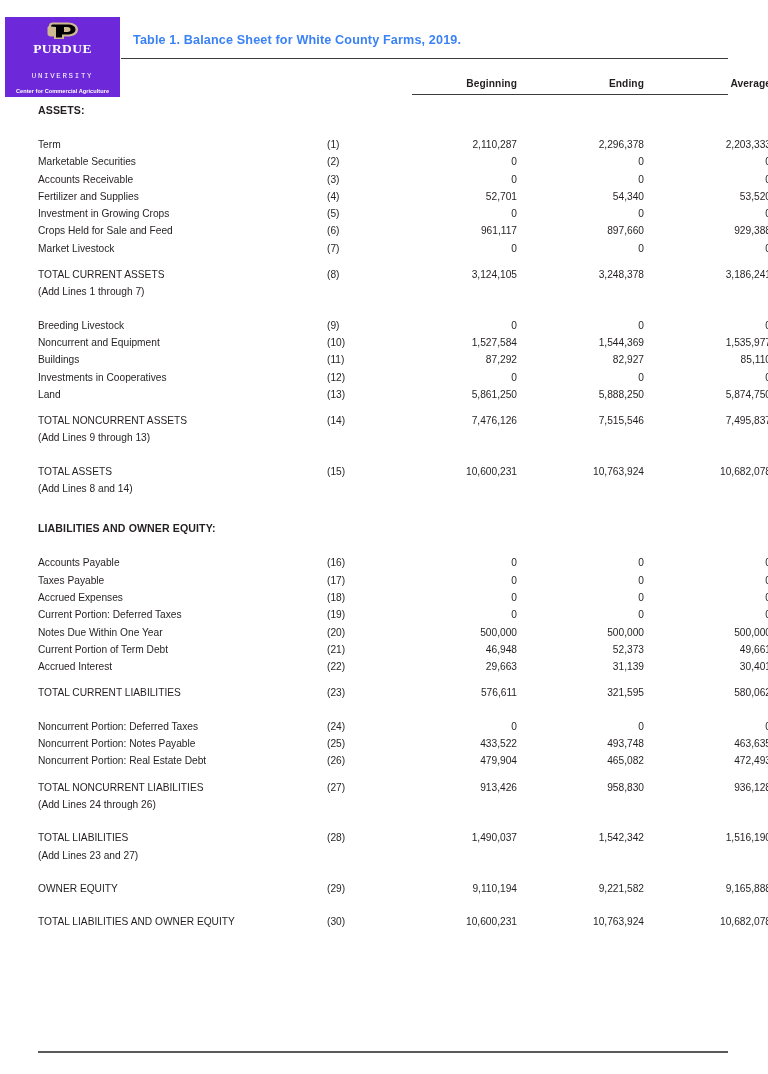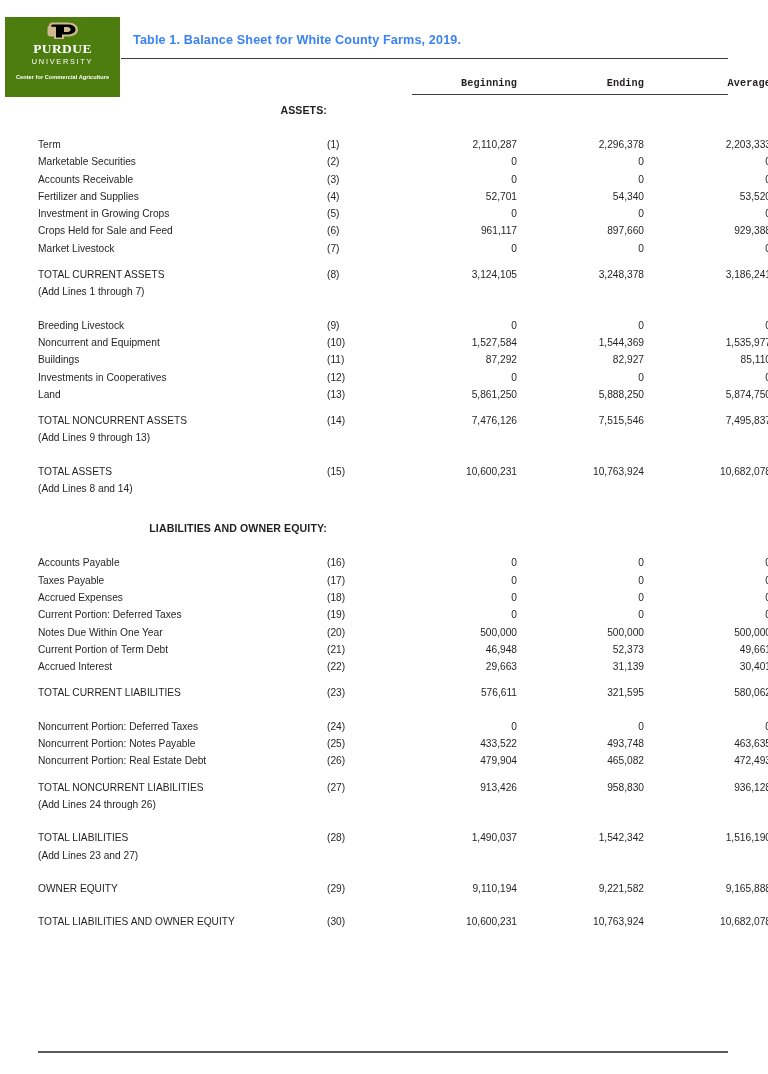--- a/index.html
+++ b/index.html
@@ -18,21 +18,21 @@
 
   
   .header {
     position: relative;
     height: 100px;
   }
   .logo-box {
     position: absolute;
     left: 5px; top: 17px;
     width: 115px; height: 80px;
-    background: #4d7c0f;
+    background: #6d28d9;
     display: flex;
     flex-direction: column;
     align-items: center;
     justify-content: flex-start;
     padding-top: 4px;
   }
   .logo-p {
     width: 34px; height: 20px;
     display: block;
     margin-bottom: 1px;
@@ -40,25 +40,25 @@
   .logo-purdue {
     color: #ffffff;
     font-family: "Liberation Serif", serif;
     font-weight: bold;
     font-size: 13.5px;
     letter-spacing: 0.4px;
     line-height: 13px;
   }
   .logo-university {
     color: #ffffff;
-    font-family: Liberation Sans, sans-serif;
+    font-family: Liberation Mono, monospace;
     font-size: 7.4px;
     letter-spacing: 1.7px;
     line-height: 10px;
-    margin-top: 2px;
+    margin-top: 16px;
   }
   .logo-center {
     color: #ffffff;
     font-family: "Liberation Sans", sans-serif;
     font-weight: bold;
     font-size: 5.6px;
     letter-spacing: 0.05px;
     margin-top: 7px;
     white-space: nowrap;
   }
@@ -78,21 +78,20 @@
     left: 121px; top: 58px;
     width: 607px; height: 0;
     border-top: 1.6px solid #3c3c3c;
   }
 
   
   .colhead-wrap {
     position: absolute;
     left: 0; top: 78px;
     width: 768px;
-    font-family: Liberation Mono, monospace;
   }
   .colhead-row {
     display: flex;
     align-items: flex-end;
     padding-left: 38px;
     padding-right: 40px;
   }
   .ch-spacer { flex: 0 0 289px; }
   .ch-num    { flex: 0 0 60px; }
   .ch-cell {
@@ -139,21 +138,21 @@
   }
   .cell-val {
     flex: 0 0 127px;
     font-size: 10.2px;
     color: #231f20;
     text-align: right;
     font-variant-numeric: tabular-nums;
   }
   .cell-val.first { flex: 0 0 130px; }
 
-  .row.section-head { height: 26px; align-items: flex-start; text-align: right; }
+  .row.section-head { height: 26px; align-items: flex-start; }
   .row.section-head .cell-label {
     font-weight: bold;
     font-size: 10.6px;
     letter-spacing: 0.1px;
   }
   .row.sub .cell-label { font-size: 10.2px; }
   .spacer-sm  { height: 9px; }
   .spacer-md  { height: 16px; }
   .spacer-lg  { height: 22px; }
 

